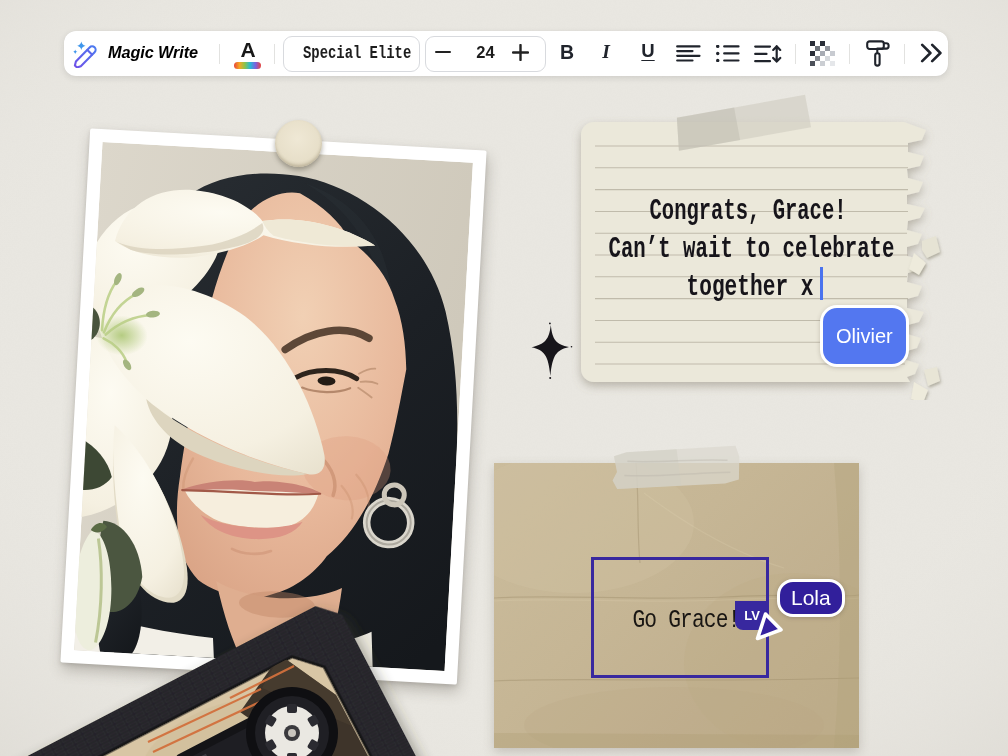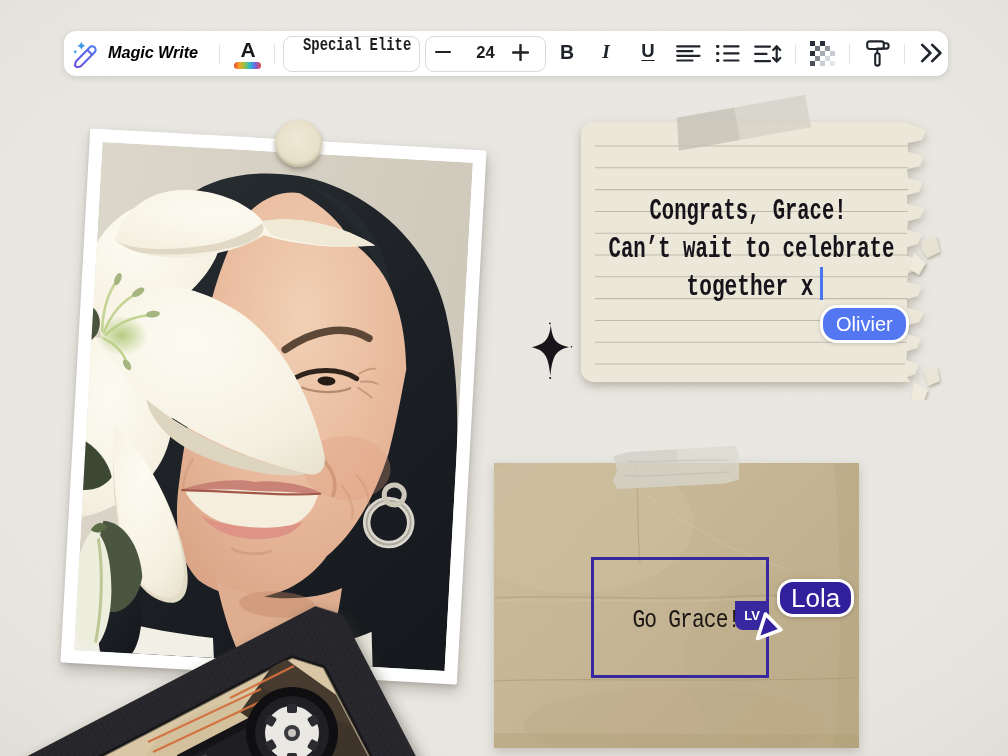--- a/index.html
+++ b/index.html
@@ -24,24 +24,24 @@
  background:linear-gradient(135deg,#cbbc9c 0%,#c6b695 40%,#c0af8e 75%,#bcab89 100%);
  box-shadow:0 4px 10px rgba(90,85,70,.25);}
 
 #selbox{position:absolute;left:591px;top:557px;width:178px;height:121px;border:3px solid #38289f;box-sizing:border-box;}
 #lvtag{position:absolute;left:735px;top:557px;width:34px;height:29px;background:#38289f;color:#fff;
  font-size:13px;font-weight:700;display:flex;align-items:center;justify-content:center;border-radius:0 0 0 8px;margin-top:44px;}
 #gograce{position:absolute;left:561px;top:606px;width:250px;text-align:center;font-family:"Liberation Mono",monospace;
  font-weight:400;font-size:25px;color:#191613;}
 #gograce span{display:inline-block;transform:scaleX(0.85);transform-origin:center;letter-spacing:-1px;}
 #lola{position:absolute;left:777px;top:579px;height:32px;background:#311f9b;border:3px solid #fff;border-radius:16px;
- color:#fff;font-size:26px;display:flex;align-items:center;padding:0 11px;box-shadow:0 1px 4px rgba(80,70,60,.3);}
+ color:#fff;font-size:21px;display:flex;align-items:center;padding:0 11px;box-shadow:0 1px 4px rgba(80,70,60,.3);}
 
 #olivier{position:absolute;left:820px;top:305px;height:32px;background:#5377f0;border:3px solid #fff;border-radius:17px;
- color:#fff;font-size:20px;display:flex;align-items:center;padding:0 13px;box-shadow:0 1px 4px rgba(80,70,60,.25);}
+ color:#fff;font-size:20px;display:flex;align-items:center;padding:12px 13px;box-shadow:0 1px 4px rgba(80,70,60,.25);}
 </style>
 </head>
 <body>
 <div id="stage">
   <svg class="abs" style="left:0;top:0;" width="1008" height="756">
     <filter id="bgn">
         <feTurbulence type="fractalNoise" baseFrequency="0.8" numOctaves="2" stitchTiles="stitch"></feTurbulence>
       <feColorMatrix type="matrix" values="0 0 0 0 0.45 0 0 0 0 0.44 0 0 0 0 0.42 0 0 0 0.5 0"></feColorMatrix>
     </filter>
     <rect width="1008" height="756" fill="#eae8e2"></rect>
@@ -331,21 +331,21 @@
       <path d="M9.3 1.6 c.75 2.7 1.6 3.5 4.2 4.2 c-2.6.8-3.45 1.6-4.2 4.3 c-.65-2.7-1.5-3.5-4.1-4.3 c2.6-.7 3.45-1.5 4.1-4.2 Z" fill="#3f96ec"></path>
       <path d="M3.2 9.4 c.4 1.5.85 1.9 2.2 2.25 c-1.35.4-1.8.85-2.2 2.3 c-.35-1.45-.8-1.9-2.1-2.3 c1.3-.35 1.75-.75 2.1-2.25 Z" fill="#3f96ec"></path>
     </svg>
     <div class="abs" style="left:44px;top:12px;font-size:16.3px;font-weight:600;color:#000000;letter-spacing:-.1px;font-style:italic;">Magic Write</div>
     <div class="tdiv abs" style="left:155px;top:13px;"></div>
     <div class="abs" style="left:172px;top:7px;width:24px;text-align:center;font-size:21px;font-weight:700;color:#181818;">A</div>
     <div class="abs" style="left:170px;top:31px;width:27px;height:7px;border-radius:4px;
       background:linear-gradient(90deg,#e8453c,#f5a623,#8bc34a,#28b8d5,#7b61e0,#e8453c);"></div>
     <div class="tdiv abs" style="left:210px;top:13px;"></div>
     <div class="abs" style="left:219px;top:5px;width:135px;height:34px;border:1px solid #d8dade;border-radius:9px;"></div>
-    <div class="abs" style="left:219px;top:3px;width:135px;text-align:center;font-family:'Liberation Mono',monospace;font-weight:700;font-size:19px;color:#1d1d1d;white-space:nowrap;"><span style="display:inline-block;transform:scaleX(.73);transform-origin:center;">Special Elite</span></div>
+    <div class="abs" style="left:219px;top:11px;width:135px;text-align:center;font-family:'Liberation Mono',monospace;font-weight:700;font-size:19px;color:#1d1d1d;white-space:nowrap;"><span style="display:inline-block;transform:scaleX(.73);transform-origin:center;">Special Elite</span></div>
     <div class="abs" style="left:361px;top:5px;width:119px;height:34px;border:1px solid #d8dade;border-radius:9px;"></div>
     <div class="abs" style="left:371px;top:20px;width:16px;height:2.4px;background:#222;border-radius:1px;"></div>
     <div class="abs" style="left:361px;top:12px;width:121px;text-align:center;font-size:16.5px;font-weight:600;color:#1c1c1c;">24</div>
     <svg class="abs" style="left:448px;top:13px;" width="17" height="17" viewBox="0 0 17 17">
         <g stroke="#222" stroke-width="2.4" stroke-linecap="round">
           <path d="M8.5 1 V16 M1 8.5 H16"></path>
         </g>
       </svg>
     <div class="abs" style="left:491px;top:10px;width:24px;text-align:center;font-size:19.5px;font-weight:800;color:#20242c;">B</div>
     <div class="abs" style="left:530px;top:10px;width:24px;text-align:center;font-size:19.5px;font-style:italic;font-weight:600;font-family:'Liberation Serif',serif;color:#20242c;">I</div>

